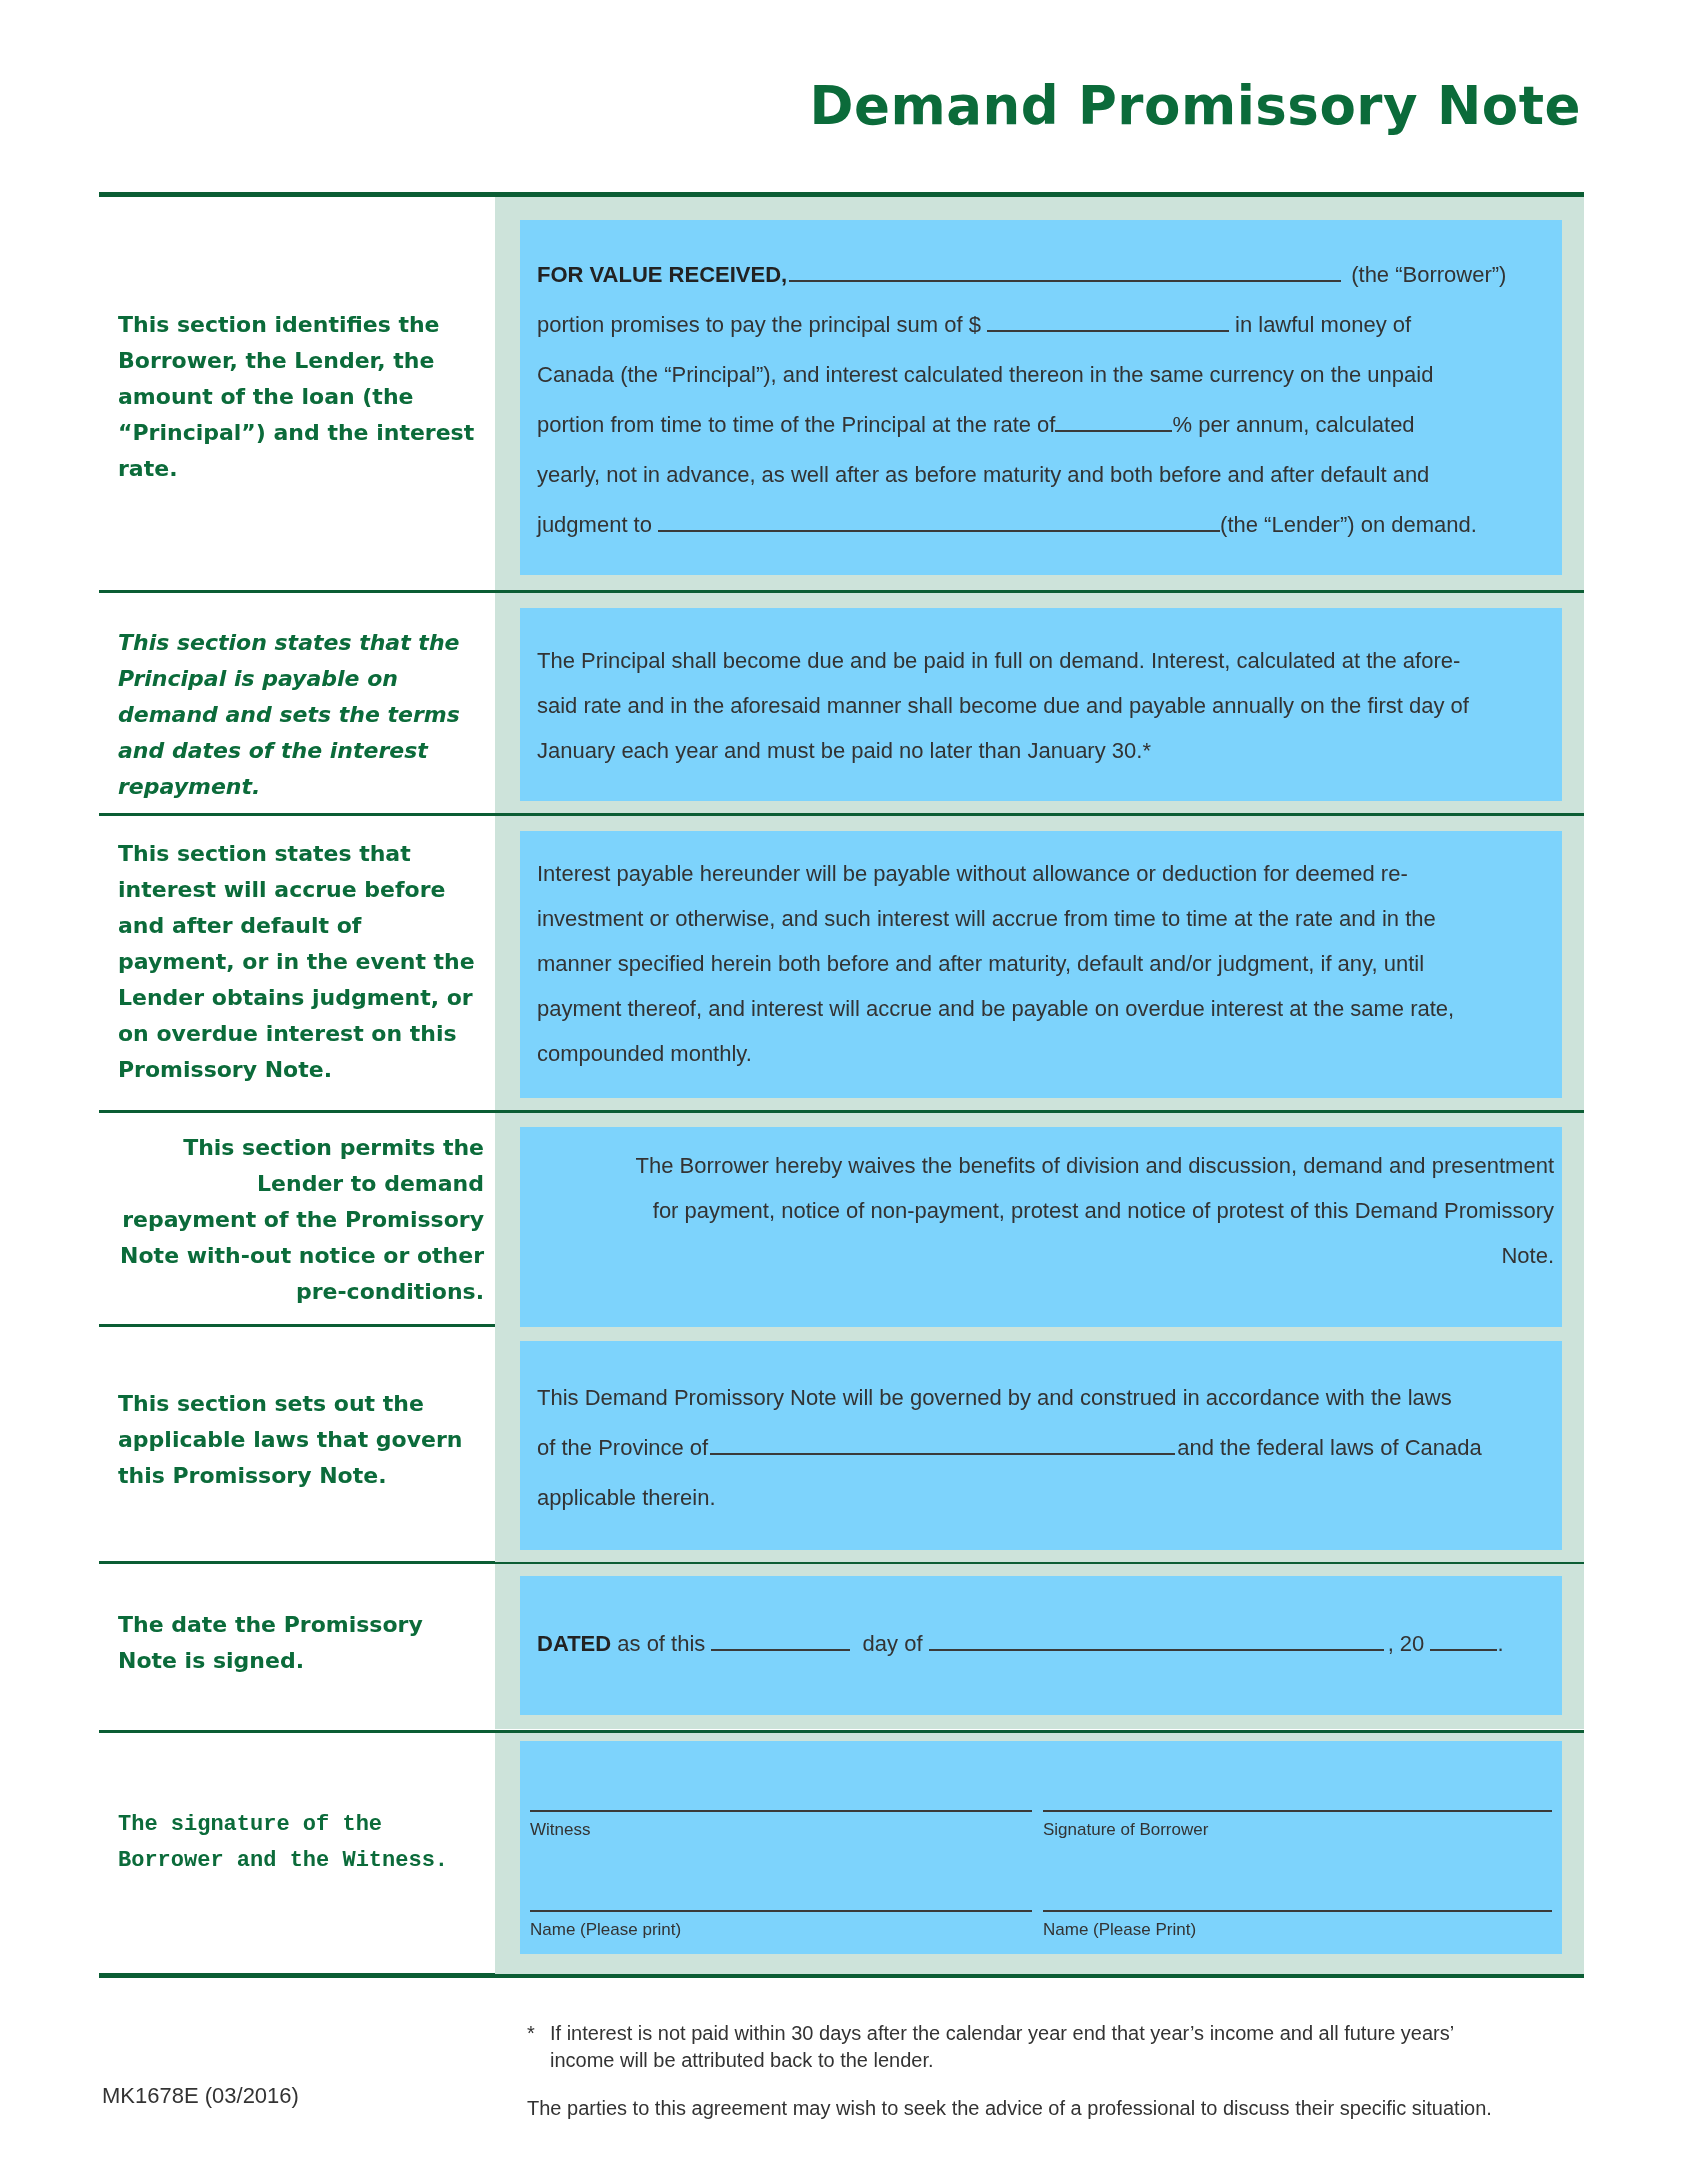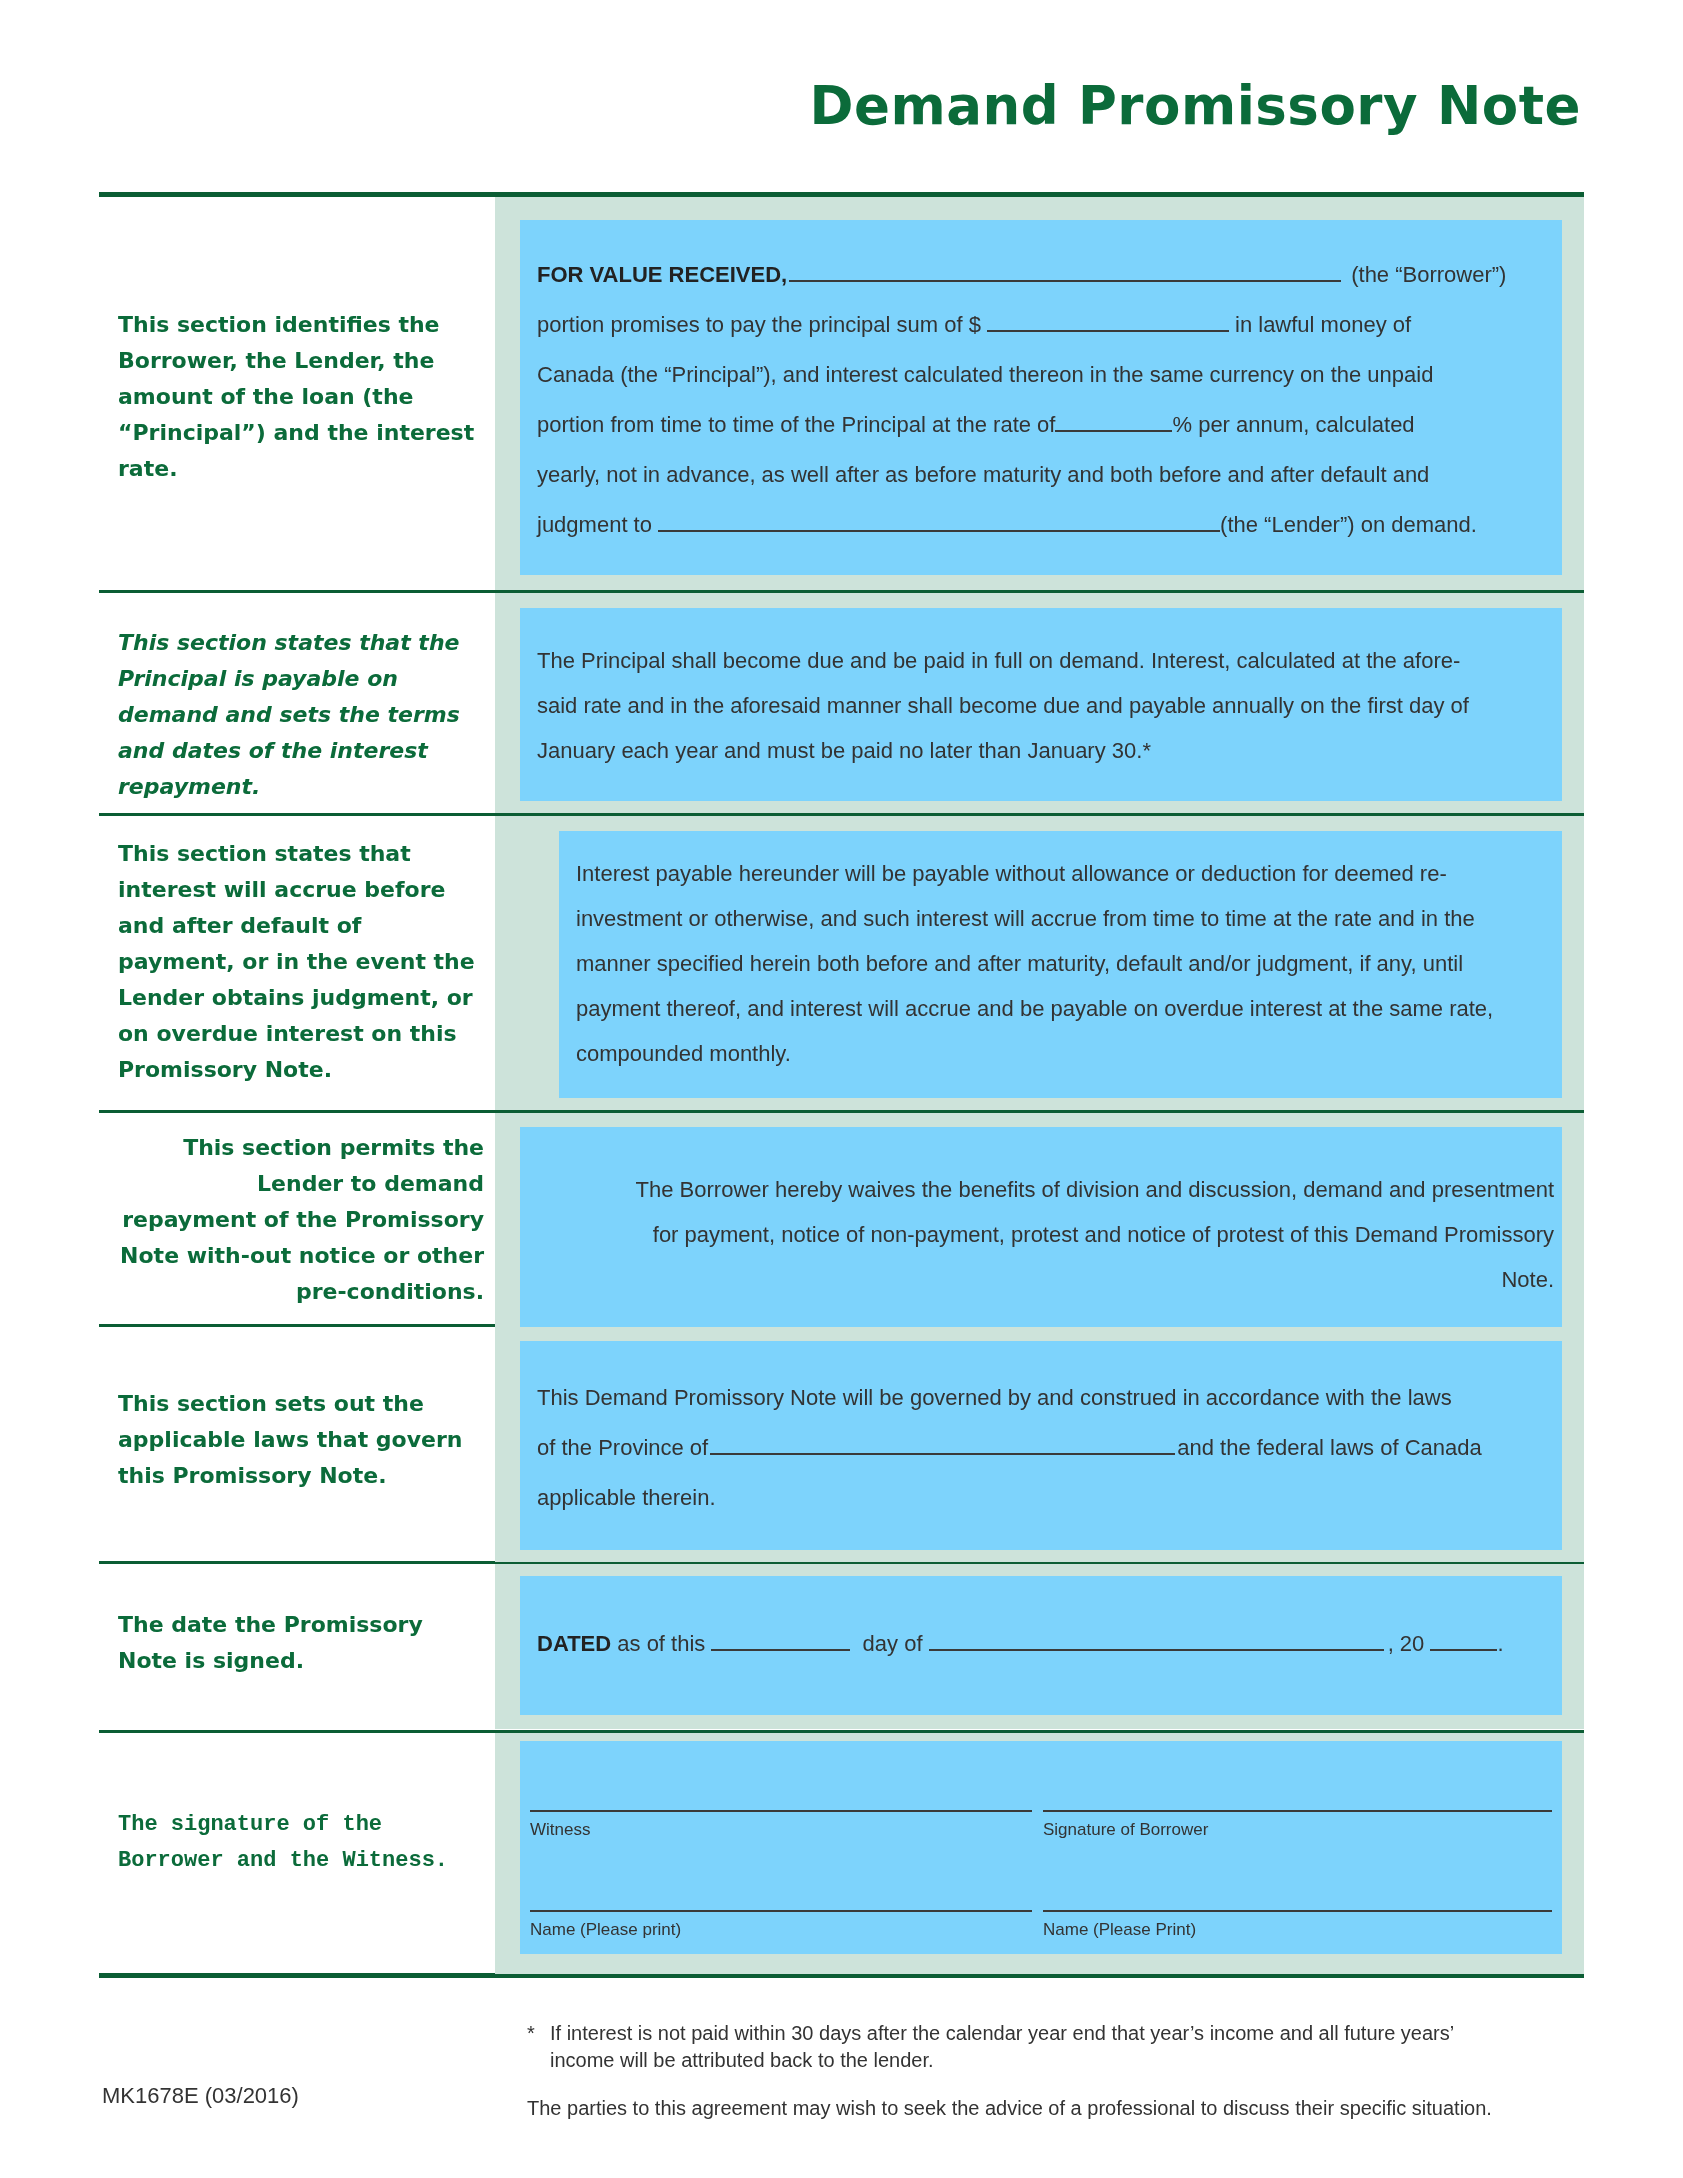--- a/index.html
+++ b/index.html
@@ -60,37 +60,37 @@
         <span class="ln">said rate and in the aforesaid manner shall become due and payable annually on the first day of</span>
         <span class="ln">January each year and must be paid no later than January 30.*</span>
       </div>
     </div>
   </div>
 </div>
 
 <div class="row" style="top:816px;height:294px;">
   <div class="left" style="top:20px;">This section states that interest will accrue before and after default of payment, or in the event the Lender obtains judgment, or on overdue interest on this Promissory Note.</div>
   <div class="panel">
-    <div class="box" style="top:15px;bottom:12px;margin-left:39px;">
+    <div class="box" style="top:15px;bottom:12px;">
       <div class="body tight" style="top:20px;">
         <span class="ln">Interest payable hereunder will be payable without allowance or deduction for deemed re-</span>
         <span class="ln">investment or otherwise, and such interest will accrue from time to time at the rate and in the</span>
         <span class="ln">manner specified herein both before and after maturity, default and/or judgment, if any, until</span>
         <span class="ln">payment thereof, and interest will accrue and be payable on overdue interest at the same rate,</span>
         <span class="ln">compounded monthly.</span>
       </div>
     </div>
   </div>
 </div>
 
 <div class="row" style="top:1113px;height:246px;text-align:right;">
   <div class="left" style="top:17px;">This section permits the Lender to demand repayment of the Promissory Note with-out notice or other pre-conditions.</div>
   <div class="panel">
     <div class="box" style="top:14px;bottom:12px;">
-      <div class="body tight" style="top:40px;margin-left:6px;">
+      <div class="body tight" style="top:16px;margin-left:6px;">
         <span class="ln">The Borrower hereby waives the benefits of division and discussion, demand and presentment</span>
         <span class="ln">for payment, notice of non-payment, protest and notice of protest of this Demand Promissory</span>
         <span class="ln">Note.</span>
       </div>
     </div>
   </div>
 </div>
 
 <div class="row" style="top:1327px;height:235px;">
   <div class="left" style="top:59px;">This section sets out the applicable laws that govern this Promissory Note.</div>

